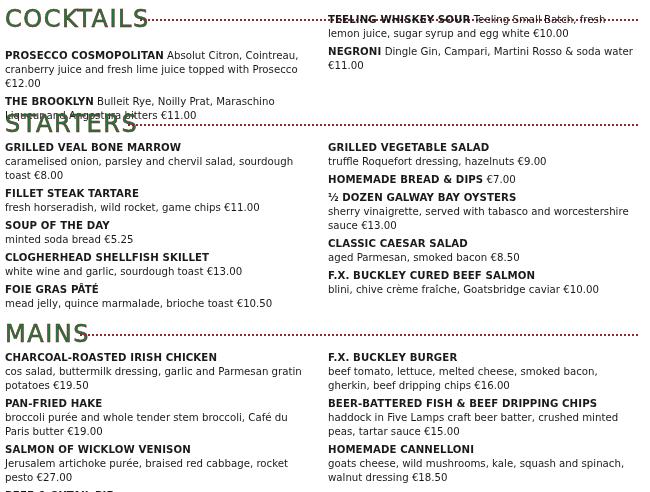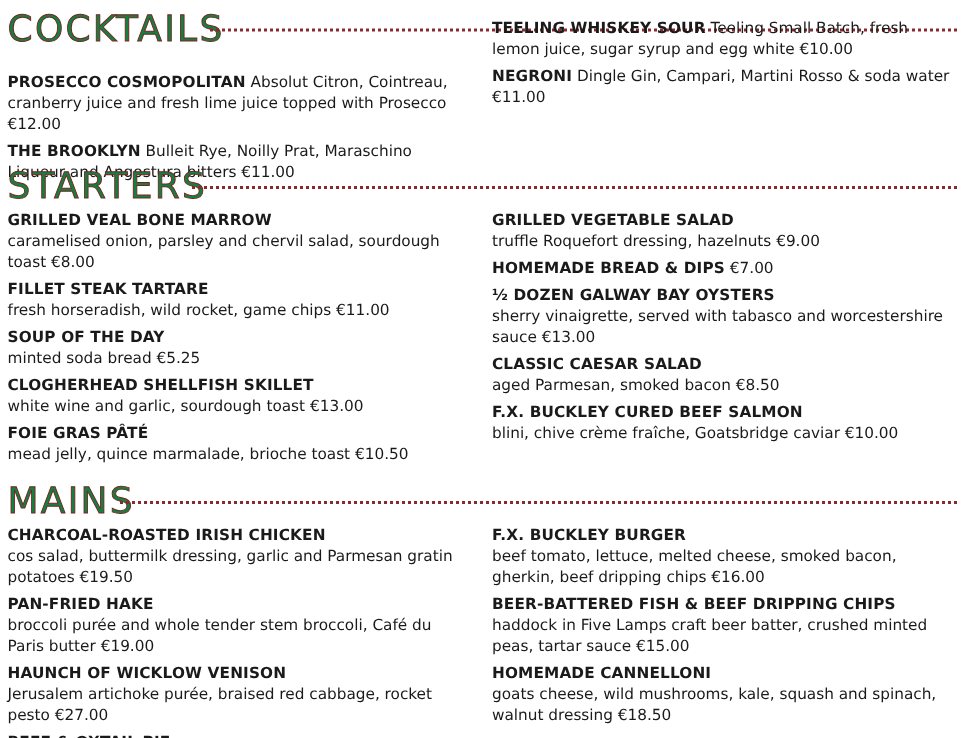--- a/index.html
+++ b/index.html
@@ -131,21 +131,21 @@
       <div class="name">CHARCOAL-ROASTED IRISH CHICKEN</div>
       <span class="desc">cos salad, buttermilk dressing, garlic and Parmesan gratin potatoes</span>
       <span class="price">€19.50</span>
     </div>
     <div class="item">
       <div class="name">PAN-FRIED HAKE</div>
       <span class="desc">broccoli purée and whole tender stem broccoli, Café du Paris butter</span>
       <span class="price">€19.00</span>
     </div>
     <div class="item">
-      <div class="name">HAUNCH OF WICKLOW VENISON</div>
+      <div class="name">SALMON OF WICKLOW VENISON</div>
       <span class="desc">Jerusalem artichoke purée, braised red cabbage, rocket pesto</span>
       <span class="price">€27.00</span>
     </div>
     <div class="item">
       <div class="name">BEEF &amp; OXTAIL PIE</div>
 
     </div>
   </div>
   <div class="col" style="left:328px; top:31px;">
     <div class="item">

